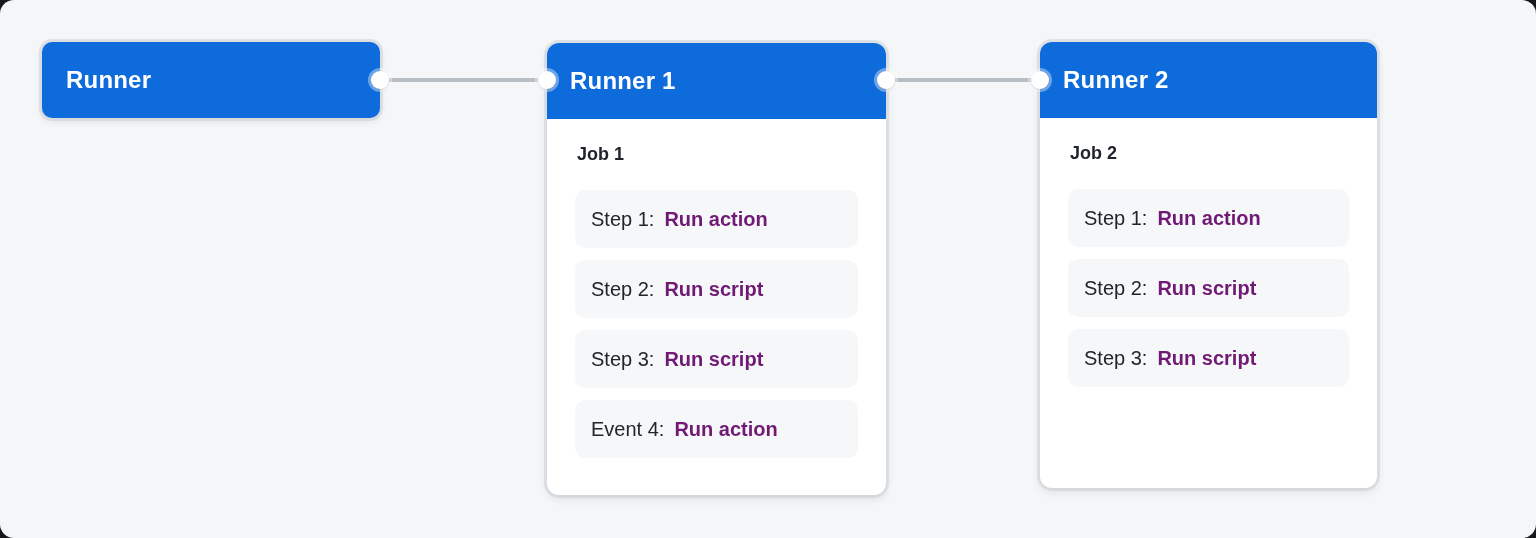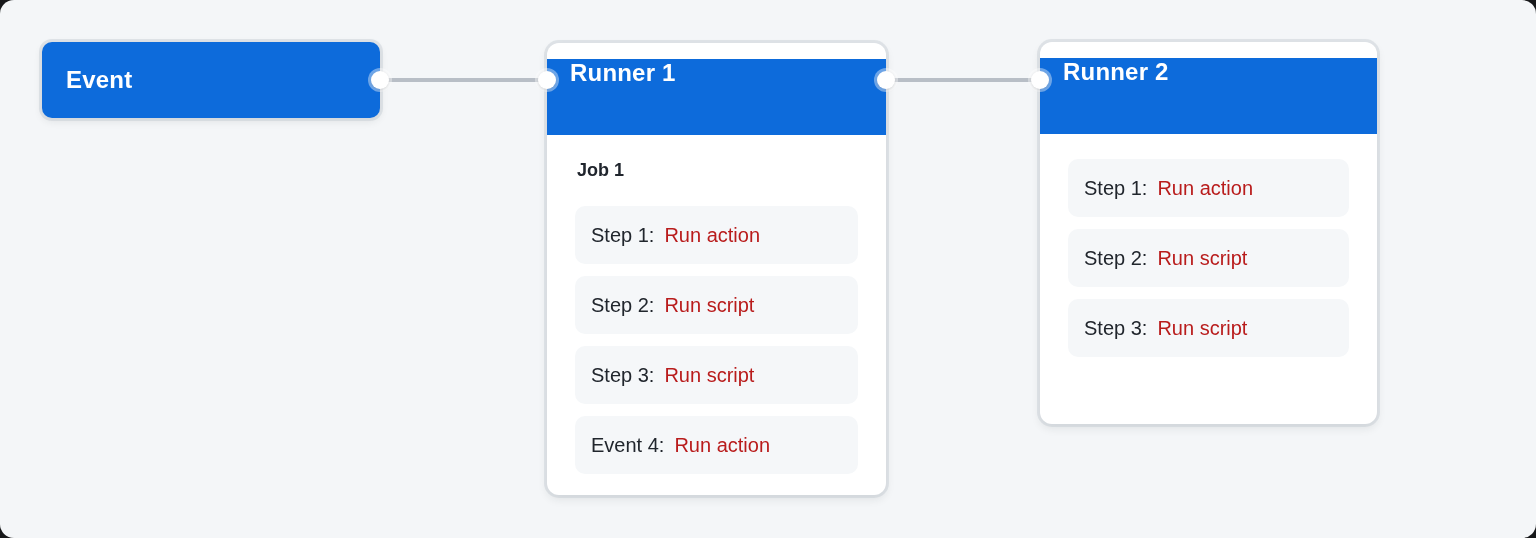--- a/index.html
+++ b/index.html
@@ -45,28 +45,27 @@
   }
 
   .runner-card {
     position: absolute;
     background: #ffffff;
     border-radius: 12px;
     box-shadow: 0 0 0 3px rgba(190,198,206,0.38), 0 4px 10px rgba(31,35,40,0.10);
     overflow: hidden;
   }
   .runner-1 { left: 547px; top: 43px; width: 339px; height: 452px; }
-  .runner-2 { left: 1040px; top: 42px; width: 337px; height: 382px; }
+  .runner-2 { left: 1040px; top: 42px; width: 337px; height: 446px; }
 
   .runner-header {
     height: 76px;
     background: #0d6bdb;
-    display: flex; align-items: flex-start;
+    display: flex; align-items: center;
     padding-left: 23px;
-    margin-top: 16px;
   }
 
   .runner-body { padding: 25px 28px 28px 28px; }
 
   .job-title {
     color: #20252d;
     font-size: 18px;
     font-weight: 700;
     margin-left: 2px;
     margin-bottom: 25px;
@@ -80,23 +79,23 @@
     padding-left: 16px;
     margin-bottom: 12px;
   }
   .step-row:last-child { margin-bottom: 0; }
   .step-label {
     color: #21262d;
     font-size: 20px;
     font-weight: 500;
   }
   .step-value {
-    color: #b91c1c;
+    color: #701a75;
     font-size: 20px;
-    font-weight: 400;
+    font-weight: 700;
     margin-left: 10px;
   }
 
   
   .dot {
     position: absolute;
     width: 18px; height: 18px;
     top: 71px;
     background: #ffffff;
     border-radius: 50%;
@@ -109,21 +108,21 @@
 </style>
 </head>
 <body>
 
 <div class="canvas">
 
   <div class="edge edge-1"></div>
   <div class="edge edge-2"></div>
 
   <div class="event-node">
-    <span class="node-title">Event</span>
+    <span class="node-title">Runner</span>
   </div>
 
   <div class="runner-card runner-1">
     <div class="runner-header">
       <span class="node-title">Runner 1</span>
     </div>
     <div class="runner-body">
       <div class="job-title">Job 1</div>
       <div class="steps">
         <div class="step-row">
@@ -144,20 +143,21 @@
         </div>
       </div>
     </div>
   </div>
 
   <div class="runner-card runner-2">
     <div class="runner-header">
       <span class="node-title">Runner 2</span>
     </div>
     <div class="runner-body">
+      <div class="job-title">Job 2</div>
       <div class="steps">
         <div class="step-row">
           <span class="step-label">Step 1:</span>
           <span class="step-value">Run action</span>
         </div>
         <div class="step-row">
           <span class="step-label">Step 2:</span>
           <span class="step-value">Run script</span>
         </div>
         <div class="step-row">

